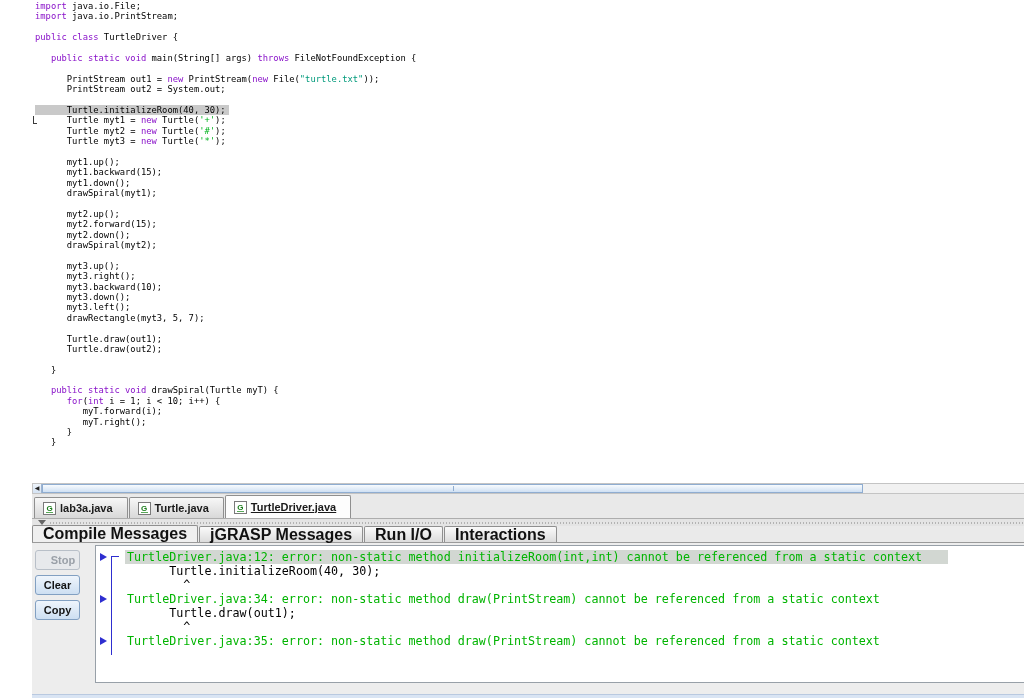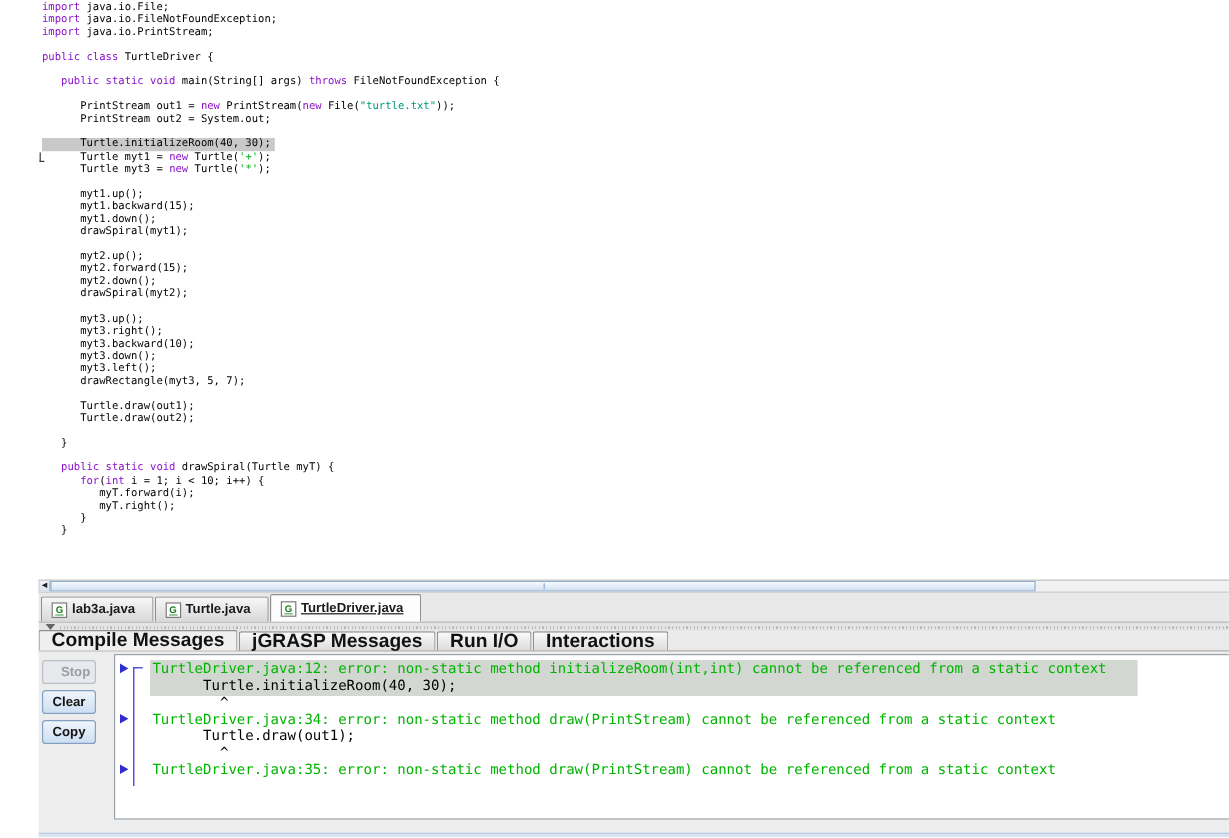--- a/index.html
+++ b/index.html
@@ -121,21 +121,21 @@
   }
   #msgbody {
     position:absolute; left:0; top:0; right:0; bottom:0;
     padding:4px 0 0 31px;
     font-family:"DejaVu Sans Mono", monospace;
     font-size:11.7px; line-height:14px; color:#000;
   }
   .mline { height:14px; white-space:pre; position:relative; }
   .mline.exec  { color:var(--exec); }
   .mline.error { color:var(--err); }
-  .mhl { background:var(--msghl); display:inline-block; padding:0 26px 16px 2px; margin-left:-2px; }
+  .mhl { background:var(--msghl); display:inline-block; padding:0 26px 0 2px; margin-left:-2px; }
   .mtri {
     position:absolute; left:-27px; top:3px; width:0; height:0;
     border-top:4px solid transparent; border-bottom:4px solid transparent;
     border-left:7px solid var(--marker);
   }
   #msg-vline { position:absolute; left:15px; top:10px; width:1px; height:99px; background:var(--marker); }
   #msg-vtick { position:absolute; left:15px; top:10px; width:8px; height:1px; background:var(--marker); }
 
   #status-strip {
     position:absolute; left:0; top:151px; width:1024px; height:4px;
@@ -143,32 +143,32 @@
   }
 </style>
 </head>
 <body>
 
 <div id="app">
 
   <div id="editor">
     <div id="code">
         <div class="cl"><span class="tk-k">import</span><span class="tk-p"> java.io.File;</span></div>
-        <div class="cl"><span class="tk-k">import</span><span class="tk-p"> java.io.FileNotFoundException;</span></div>
         <div class="cl"><span class="tk-k">import</span><span class="tk-p"> java.io.PrintStream;</span></div>
         <div class="cl"></div>
         <div class="cl"><span class="tk-k">public</span><span class="tk-p"> </span><span class="tk-k">class</span><span class="tk-p"> TurtleDriver {</span></div>
         <div class="cl"></div>
         <div class="cl"><span class="tk-p">   </span><span class="tk-k">public</span><span class="tk-p"> </span><span class="tk-k">static</span><span class="tk-p"> </span><span class="tk-k">void</span><span class="tk-p"> main(String[] args) </span><span class="tk-k">throws</span><span class="tk-p"> FileNotFoundException {</span></div>
         <div class="cl"></div>
         <div class="cl"><span class="tk-p">      PrintStream out1 = </span><span class="tk-k">new</span><span class="tk-p"> PrintStream(</span><span class="tk-k">new</span><span class="tk-p"> File(</span><span class="tk-s">"turtle.txt"</span><span class="tk-p">));</span></div>
         <div class="cl"><span class="tk-p">      PrintStream out2 = System.out;</span></div>
         <div class="cl"></div>
         <div class="cl"><span class="linehl"><span class="tk-p">      Turtle.initializeRoom(40, 30);</span></span></div>
         <div class="cl"><span class="tk-p">      Turtle myt1 = </span><span class="tk-k">new</span><span class="tk-p"> Turtle(</span><span class="tk-c">'+'</span><span class="tk-p">);</span><div class="ed-mark"></div></div>
+        <div class="cl"><span class="tk-p">      Turtle myt2 = </span><span class="tk-k">new</span><span class="tk-p"> Turtle(</span><span class="tk-c">'#'</span><span class="tk-p">);</span></div>
         <div class="cl"><span class="tk-p">      Turtle myt3 = </span><span class="tk-k">new</span><span class="tk-p"> Turtle(</span><span class="tk-c">'*'</span><span class="tk-p">);</span></div>
         <div class="cl"></div>
         <div class="cl"><span class="tk-p">      myt1.up();</span></div>
         <div class="cl"><span class="tk-p">      myt1.backward(15);</span></div>
         <div class="cl"><span class="tk-p">      myt1.down();</span></div>
         <div class="cl"><span class="tk-p">      drawSpiral(myt1);</span></div>
         <div class="cl"></div>
         <div class="cl"><span class="tk-p">      myt2.up();</span></div>
         <div class="cl"><span class="tk-p">      myt2.forward(15);</span></div>
         <div class="cl"><span class="tk-p">      myt2.down();</span></div>

